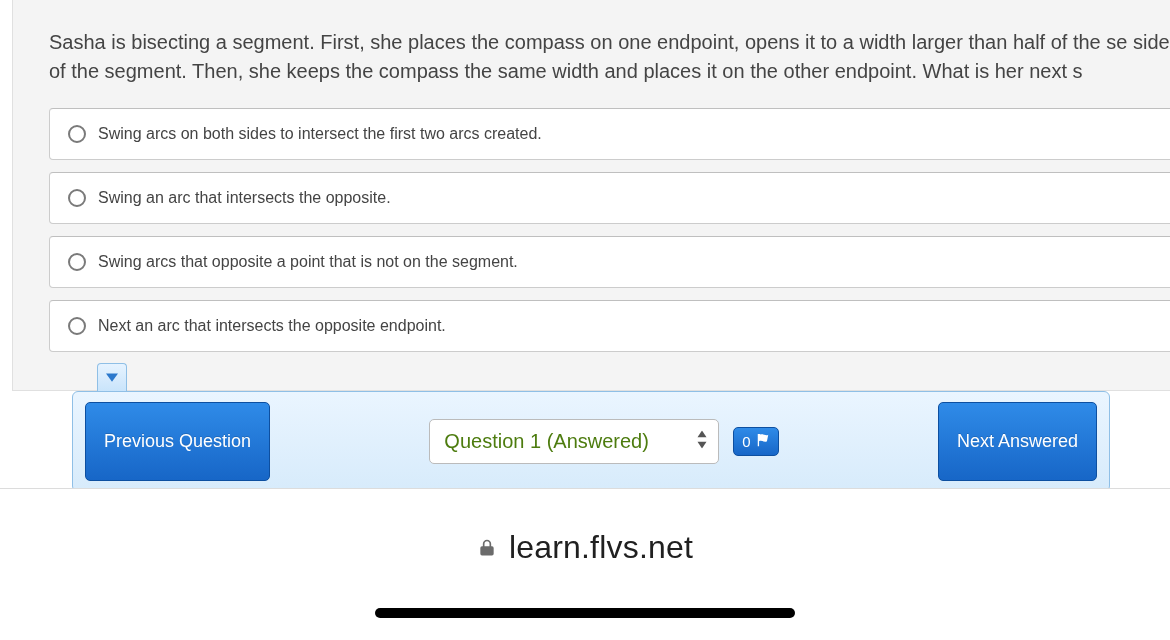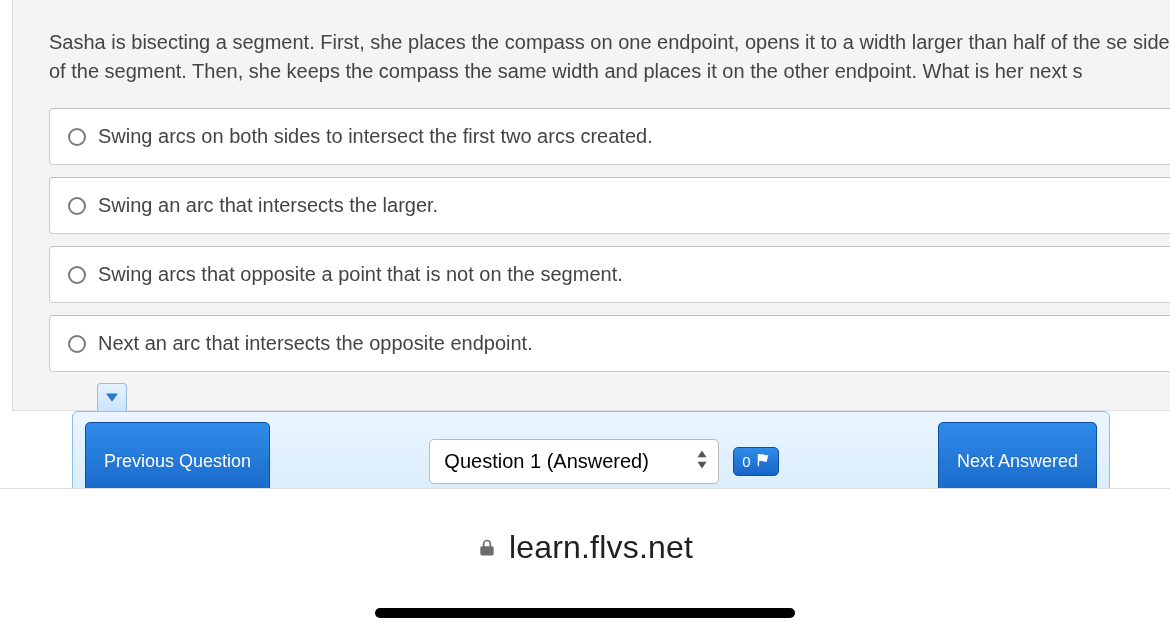--- a/index.html
+++ b/index.html
@@ -35,21 +35,21 @@
       width:1160px;
     }
     .option input[type=radio]{
       appearance:none;
       width:18px; height:18px;
       border:2px solid #7a7a7a;
       border-radius:50%;
       flex:0 0 auto;
       cursor:pointer;
     }
-    .option-label { color:#444; font-size:20px; }
+    .option-label { color:#444; font-size:16px; }
 
     
     .nav-bar-wrap { position:relative; margin:0 60px 0 72px; }
     .nav-tab {
       position:absolute; top:-28px; left:25px;
       background:linear-gradient(#e6f3ff,#c9e4fb);
       border:1px solid #8fbfe6;
       border-bottom:none;
       border-radius:4px 4px 0 0;
       width:30px; height:28px;
@@ -77,21 +77,21 @@
     }
     .nav-spacer-left { flex:1; }
     .nav-spacer-right { flex:1; }
 
     .question-select {
       background:#fff;
       border:1px solid #bbb;
       border-radius:5px;
       padding:10px 34px 10px 14px;
       font-size:20px;
-      color:#000000;
+      color:#4d7c0f;
       cursor:pointer;
       display:flex; align-items:center;
       position:relative;
       min-width:290px;
     }
     .question-select .updown {
       position:absolute; right:10px; top:50%; transform:translateY(-50%);
     }
     .updown svg { width:12px; height:18px; }
 
@@ -131,21 +131,21 @@
   <div class="question-text">Sasha is bisecting a segment. First, she places the compass on one endpoint, opens it to a width larger than half of the se side of the segment. Then, she keeps the compass the same width and places it on the other endpoint. What is her next s</div>
   <div class="options">
 
     <label class="option">
       <input type="radio" name="q" style="">
       <span class="option-label">Swing arcs on both sides to intersect the first two arcs created.</span>
     </label>
 
     <label class="option">
       <input type="radio" name="q" style="">
-      <span class="option-label">Swing an arc that intersects the larger.</span>
+      <span class="option-label">Swing an arc that intersects the opposite.</span>
     </label>
 
     <label class="option">
       <input type="radio" name="q" style="">
       <span class="option-label">Swing arcs that opposite a point that is not on the segment.</span>
     </label>
 
     <label class="option">
       <input type="radio" name="q" style="">
       <span class="option-label">Next an arc that intersects the opposite endpoint.</span>

